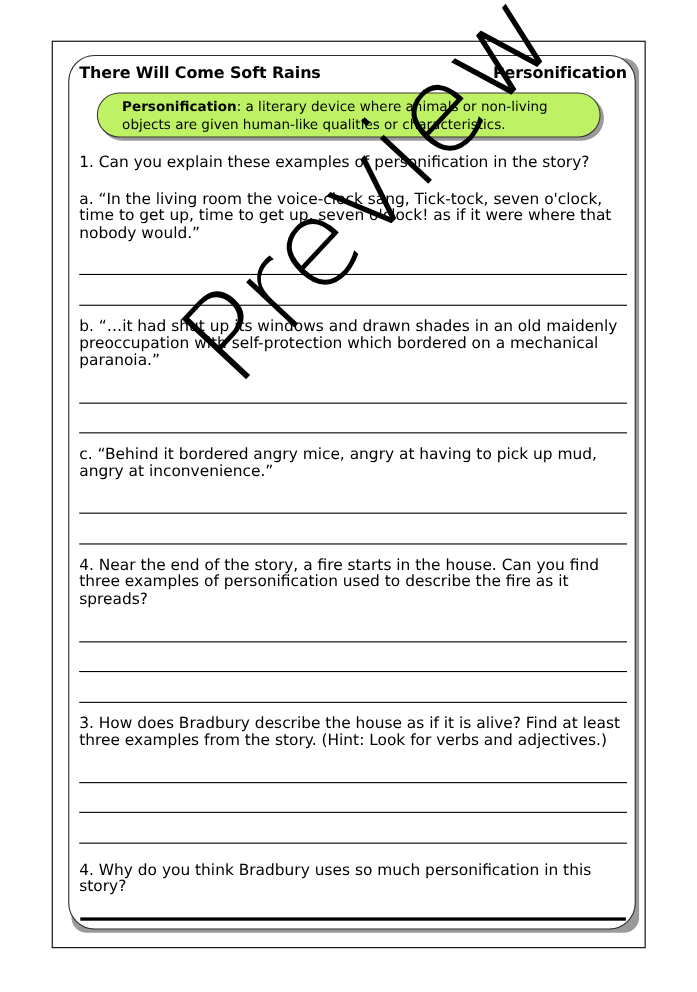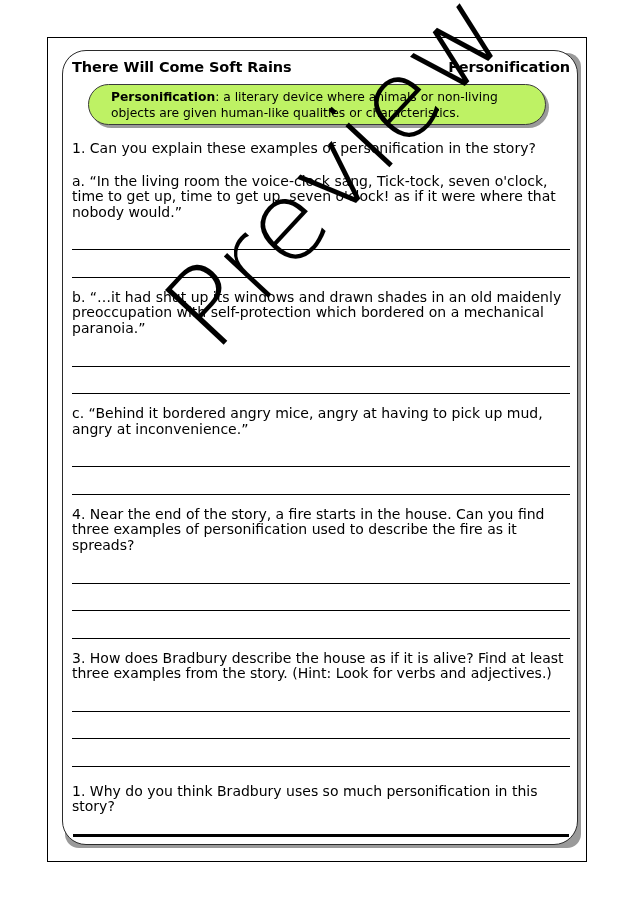--- a/index.html
+++ b/index.html
@@ -215,21 +215,21 @@
       <p class="q-text">3. How does Bradbury describe the house as if it is alive? Find at least three examples from the story. (Hint: Look for verbs and adjectives.)</p>
       <div class="lines">
         <div class="line"></div>
         <div class="line"></div>
         <div class="line"></div>
       </div>
     </div>
     <div class="spacer-md"></div>
 
     <div class="block">
-      <p class="q-text">1. Why do you think Bradbury uses so much personification in this story?</p>
+      <p class="q-text">4. Why do you think Bradbury uses so much personification in this story?</p>
       <div class="lines">
         <div class="line"></div>
         <div class="line"></div>
       </div>
     </div>
 
   </div>
 
   <div class="thick-rule"></div>
 

